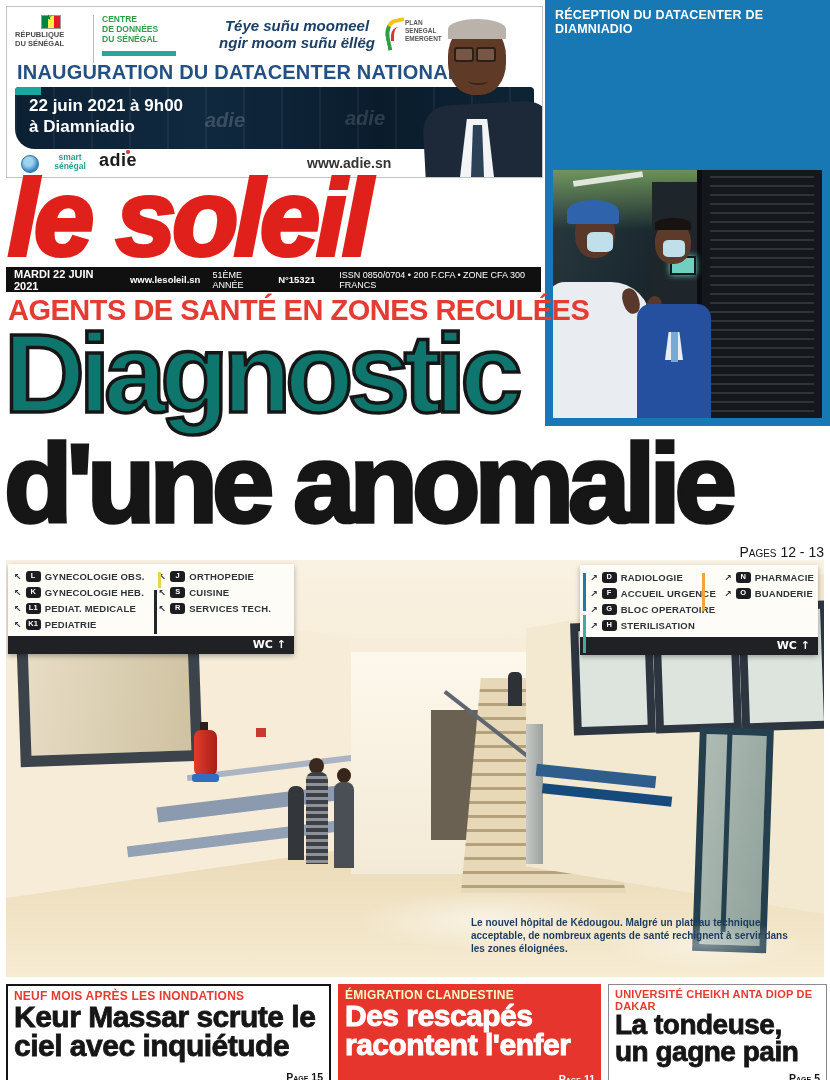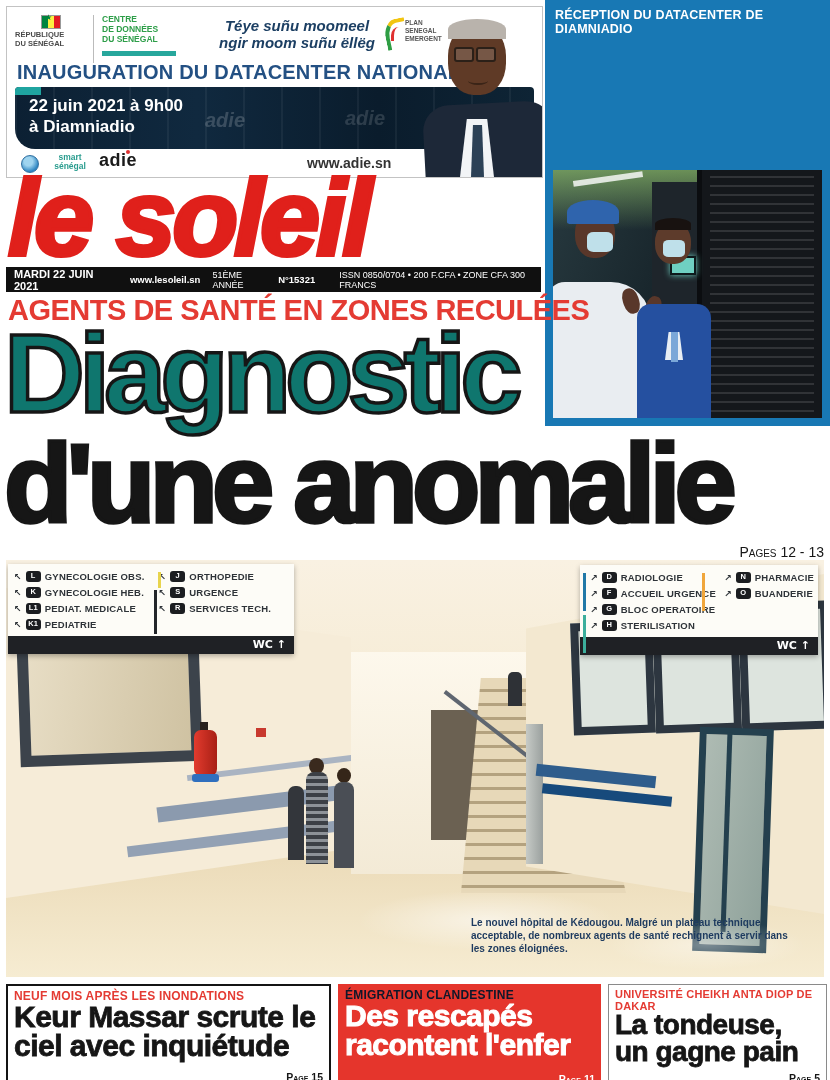--- a/index.html
+++ b/index.html
@@ -153,21 +153,21 @@
   
   .story{position:absolute;top:984px;height:104px;box-sizing:border-box;overflow:hidden;}
   .story .kick{font-size:12px;font-weight:bold;letter-spacing:.2px;}
   .story .head{font-weight:bold;line-height:.95;letter-spacing:-0.5px;}
   .story .pref{position:absolute;right:6px;bottom:3px;font-size:10.5px;font-weight:bold;font-variant:small-caps;}
   .story1{left:6px;width:325px;background:#fff;border:2px solid #141414;padding:3px 6px;}
   .story1 .kick{color:#e43b33;}
   .story1 .head{font-size:30px;color:#161616;-webkit-text-stroke:.8px #161616;}
   .story1 .pref{color:#161616;margin-top:47px;}
   .story2{left:338px;width:263px;background:#e5352c;padding:4px 7px;}
-  .story2 .kick{color:#0f172a;}
+  .story2 .kick{color:#fef9c3;}
   .story2 .head{font-size:30px;color:#fff;-webkit-text-stroke:1px #fff;}
   .story2 .pref{color:#fff;}
   .story3{left:608px;width:219px;background:#fff;border:1px solid #8a8a8a;padding:3px 6px;}
   .story3 .kick{color:#e43b33;font-size:11px;}
   .story3 .head{font-size:28px;color:#161616;-webkit-text-stroke:.8px #161616;}
   .story3 .pref{color:#161616;}
 </style>
 </head>
 <body>
 
@@ -322,21 +322,21 @@
         </div>
         <div class="sign-col" style="margin-left:6px;">
           <div class="sign-row">
               <span class="arrow">↖</span>
               <span class="chip">J</span>
               <span>ORTHOPEDIE</span>
             </div>
           <div class="sign-row">
               <span class="arrow">↖</span>
               <span class="chip">S</span>
-              <span>URGENCE</span>
+              <span>CUISINE</span>
             </div>
           <div class="sign-row">
               <span class="arrow">↖</span>
               <span class="chip">R</span>
               <span>SERVICES TECH.</span>
             </div>
         </div>
       </div>
       <div class="wc-bar arrow">WC ↑</div>
     </div>

